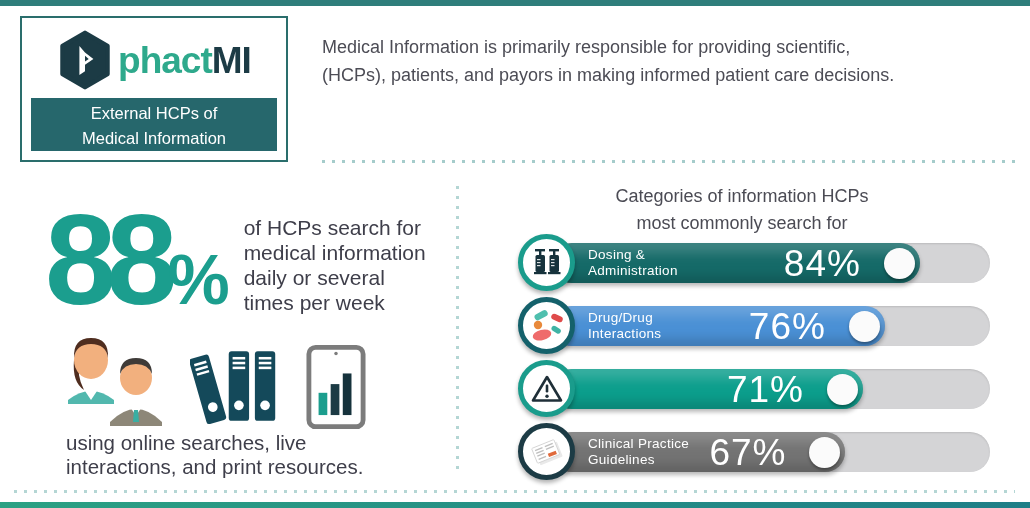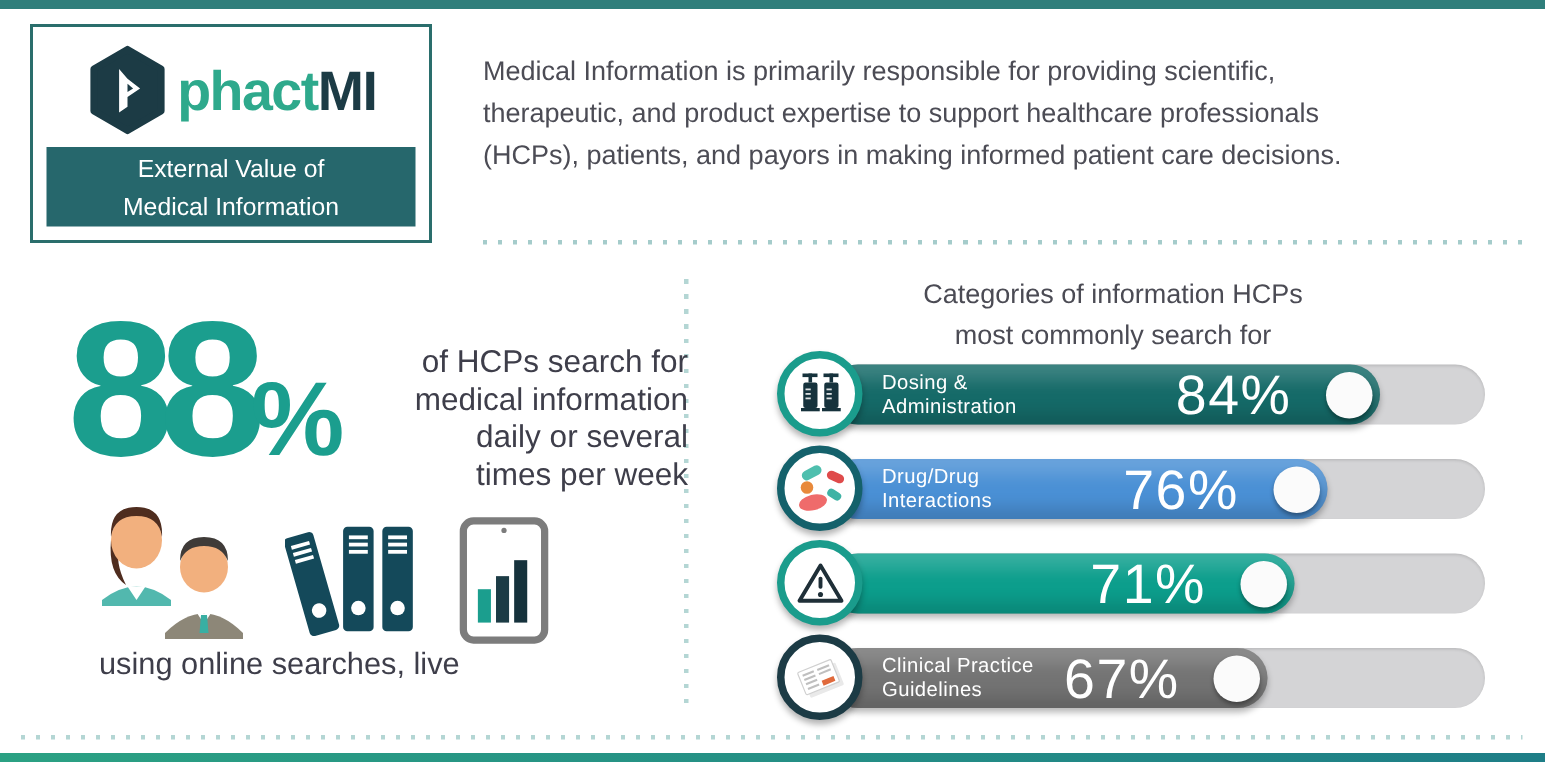--- a/index.html
+++ b/index.html
@@ -35,22 +35,22 @@
   
   .intro { position:absolute; left:322px; top:34px; width:680px; font-size:18px;
            line-height:1.55; color:#4C4C55; }
   .intro span { display:block; }
 
   
   .stat-block { position:absolute; left:45px; top:208px; display:flex; }
   .stat-number { color:#1B9E8E; font-weight:bold; white-space:nowrap; line-height:0.82; }
   .stat-number .big { font-size:128px; letter-spacing:-10px;margin-top:30px; }
   .stat-number .pct-sign { font-size:70px; letter-spacing:0; }
-  .stat-desc { margin-left:14px; margin-top:22px; width:215px; font-size:21px;
-               font-weight:500; color:#3E3E4A; line-height:1.19;text-align:right; }
+  .stat-desc { margin-left:14px; margin-top:8px; width:215px; font-size:21px;
+               font-weight:500; color:#3E3E4A; line-height:1.19; }
   .icons-row { position:absolute; left:58px; top:330px; display:flex; align-items:flex-end; }
   .caption { position:absolute; left:66px; top:431px; width:340px; font-size:20.5px;
              font-weight:500; color:#3E3E4A; line-height:1.15; }
   .caption span { display:block; }
 
   
   .chart-title { position:absolute; left:505px; top:183px; width:474px; text-align:center;
                  font-size:18px; font-weight:500; color:#4B4B54; line-height:1.5; }
   .chart-title span { display:block; }
   .bars { position:absolute; left:518px; top:234px; width:474px; }
@@ -84,28 +84,27 @@
   <div class="logo-card">
     <div class="logo-row">
       <svg width="56" height="60" viewBox="0 0 60 64">
         <path d="M30,3 L54,17 L54,47 L30,61 L6,47 L6,17 Z" fill="#1C3B45" stroke="#1C3B45" stroke-width="5" stroke-linejoin="round"></path>
         <path d="M24,17 L24,48 L30,44 L30,37 L39,31 L30,24 Z" fill="#ffffff"></path>
         <path d="M30,27.5 L34,31 L30,33.5 Z" fill="#1C3B45"></path>
       </svg>
       <span class="brand-text"><span class="brand-phact">phact</span><span class="brand-mi">MI</span></span>
     </div>
     <div class="card-label">
-      <span>External Value of</span><br>
+      <span>External HCPs of</span><br>
       <span>Medical Information</span>
     </div>
   </div>
 
   <div class="intro">
     <span>Medical Information is primarily responsible for providing scientific,</span>
-    <span>therapeutic, and product expertise to support healthcare professionals</span>
     <span>(HCPs), patients, and payors in making informed patient care decisions.</span>
   </div>
 
   <div class="h-dots top-sep"></div>
   <div class="v-dots"></div>
   <div class="h-dots bottom-sep"></div>
 
   <div class="stat-block">
     <div class="stat-number"><span class="big">88</span><span class="pct-sign">%</span></div>
     <div class="stat-desc">
@@ -154,20 +153,21 @@
       <rect x="3" y="3" width="56" height="82" rx="7" fill="#fff" stroke="#7C7C7C" stroke-width="5"></rect>
       <circle cx="31" cy="9.5" r="1.8" fill="#7C7C7C"></circle>
       <rect x="13" y="50" width="9" height="23" fill="#1B9E8E"></rect>
       <rect x="25.5" y="41" width="9" height="32" fill="#1C3B45"></rect>
       <rect x="38" y="30" width="9" height="43" fill="#16323C"></rect>
     </svg>
   </div>
 
   <div class="caption">
     <span>using online searches, live</span>
+    <span>interactions, and print resources.</span>
   </div>
 
   <div class="chart-title">
     <span>Categories of information HCPs</span>
     <span>most commonly search for</span>
   </div>
 
   <div class="bars">
 
     <div class="bar-row">

